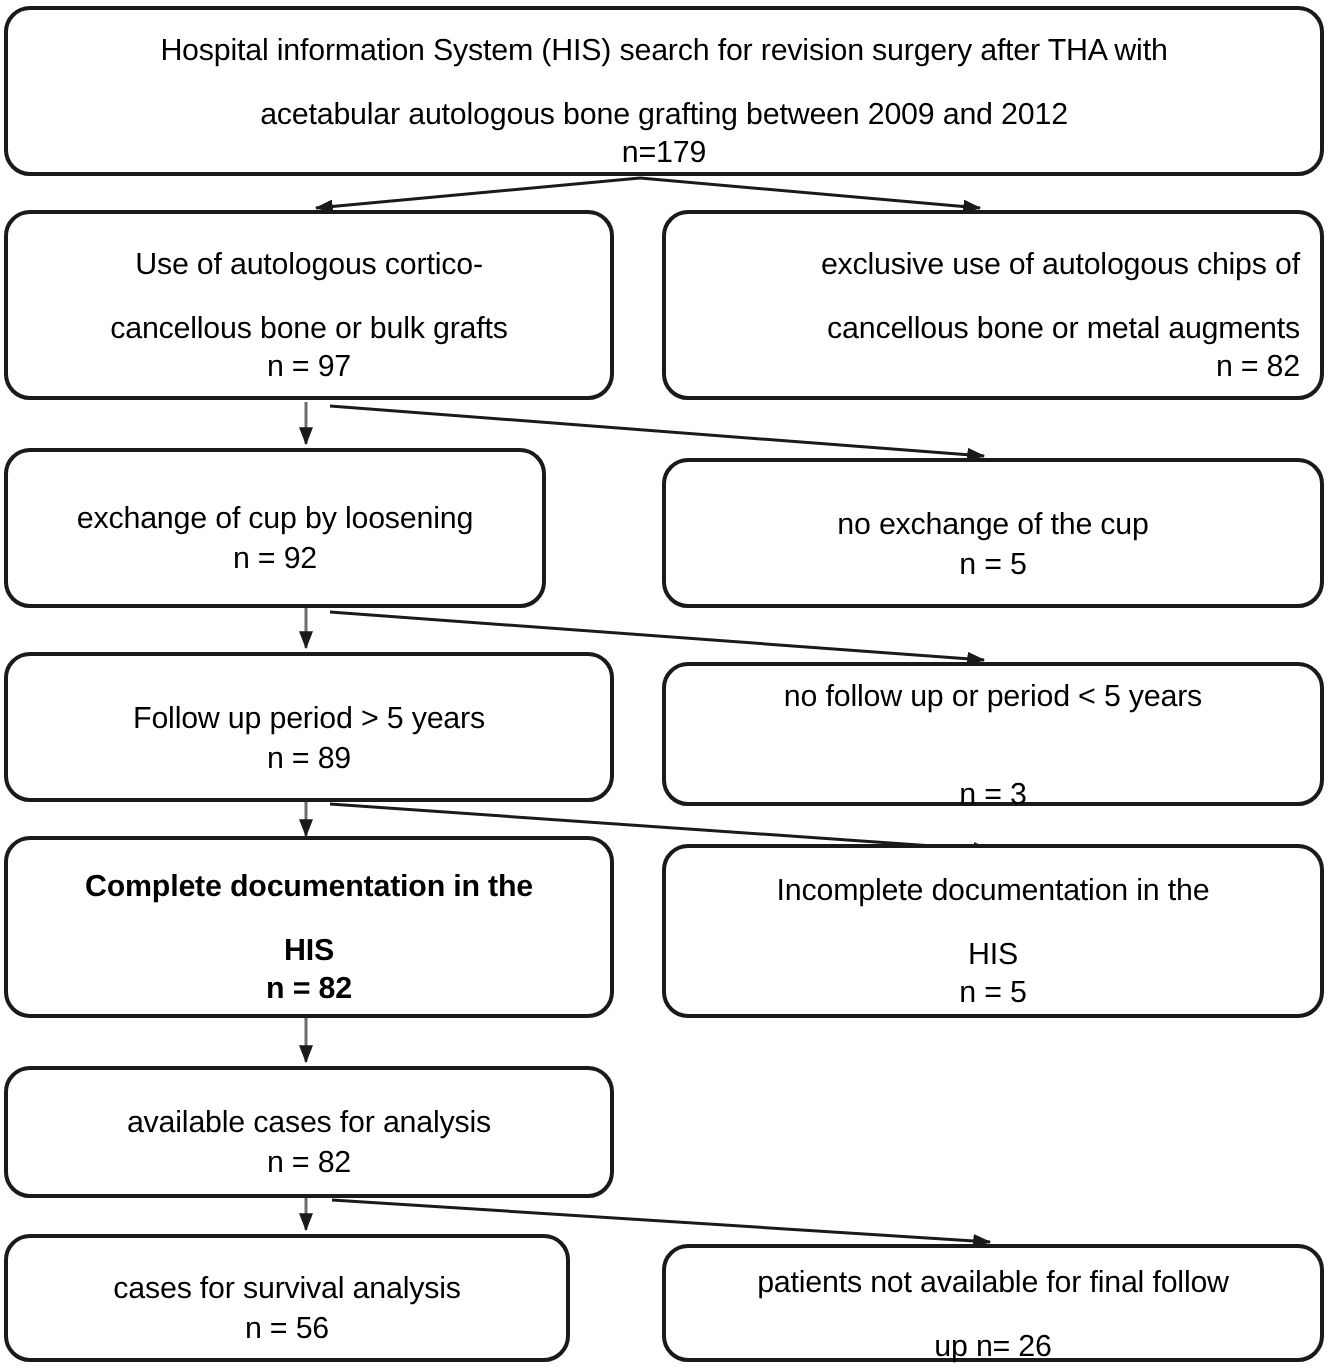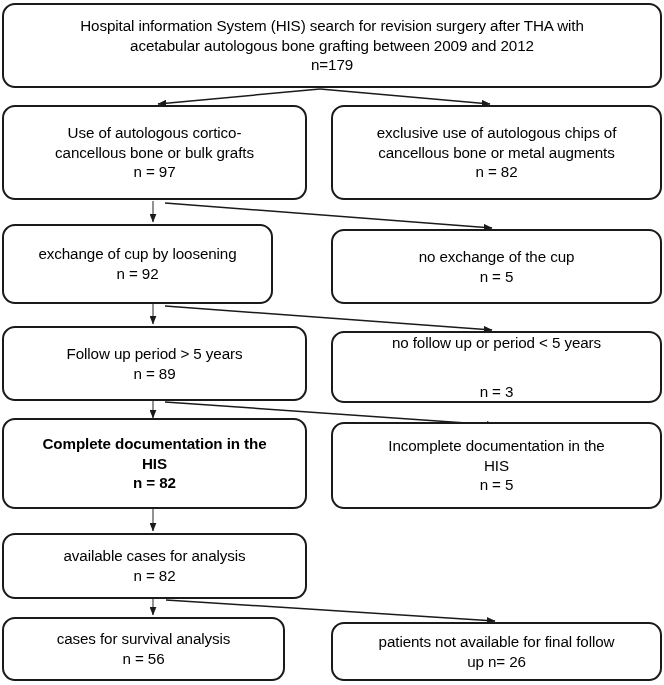--- a/index.html
+++ b/index.html
@@ -39,20 +39,21 @@
     justify-content: center;
     text-align: center;
     padding: 2px 10px;
     line-height: 1.30;
     font-size: 15.2px;
     letter-spacing: -0.1px;
   }
   .node .ln {
     display: block;
     white-space: nowrap;
+    margin-top: 12px;
   }
   .node .count {
     display: block;
     white-space: nowrap;
   }
 </style>
 </head>
 <body>
 
 <div id="flow-root">
@@ -87,21 +88,21 @@
     <span class="ln">acetabular autologous bone grafting between 2009 and 2012</span>
     <span class="count">n=179</span>
   </div>
 
   <div class="node" style="left:2px; top:105px; width:305px; height:95px;">
     <span class="ln">Use of autologous cortico-</span>
     <span class="ln">cancellous bone or bulk grafts</span>
     <span class="count">n = 97</span>
   </div>
 
-  <div class="node" style="left:331px; top:105px; width:331px; height:95px;">
+  <div class="node" style="left:331px; top:105px; width:331px; height:95px;align-items:flex-end;">
     <span class="ln">exclusive use of autologous chips of</span>
     <span class="ln">cancellous bone or metal augments</span>
     <span class="count">n = 82</span>
   </div>
 
   <div class="node" style="left:2px; top:224px; width:271px; height:80px;">
     <span class="ln">exchange of cup by loosening</span>
     <span class="count">n = 92</span>
   </div>
 

